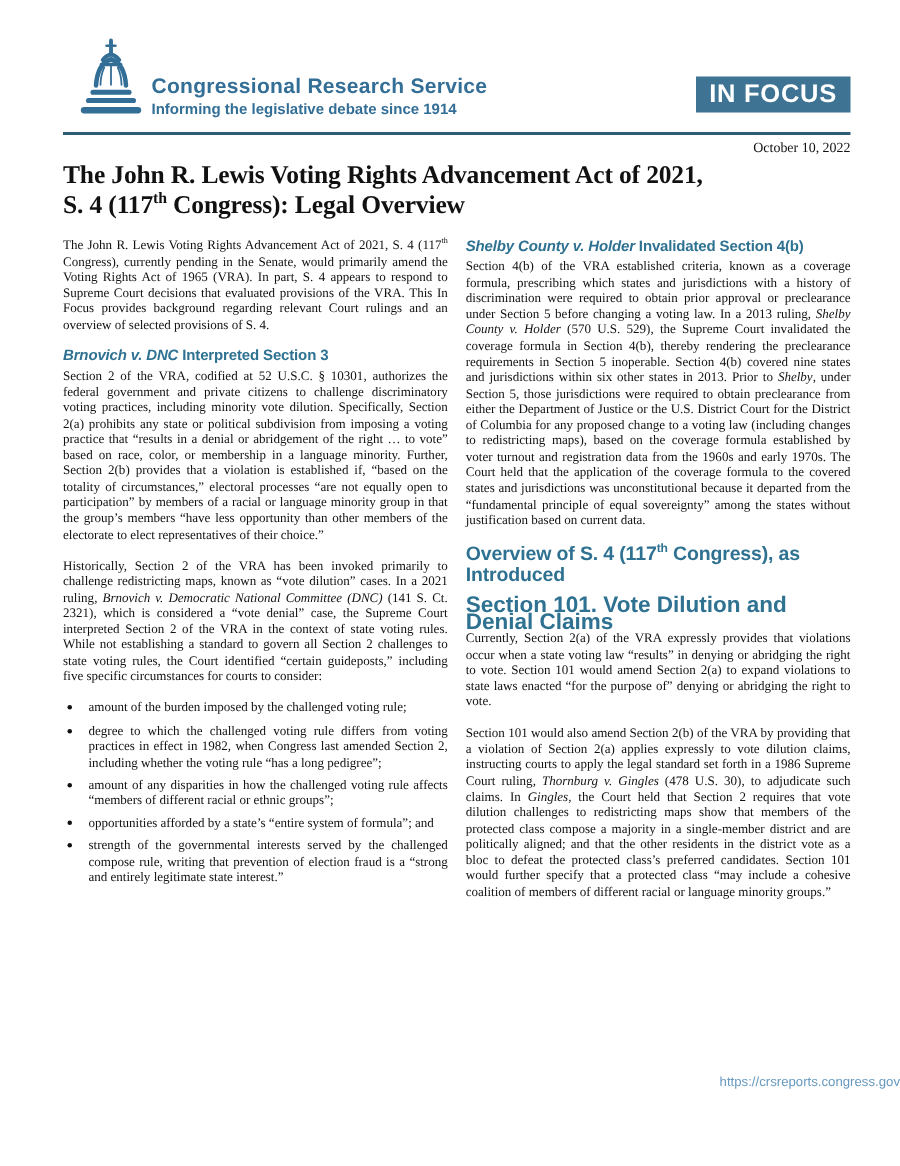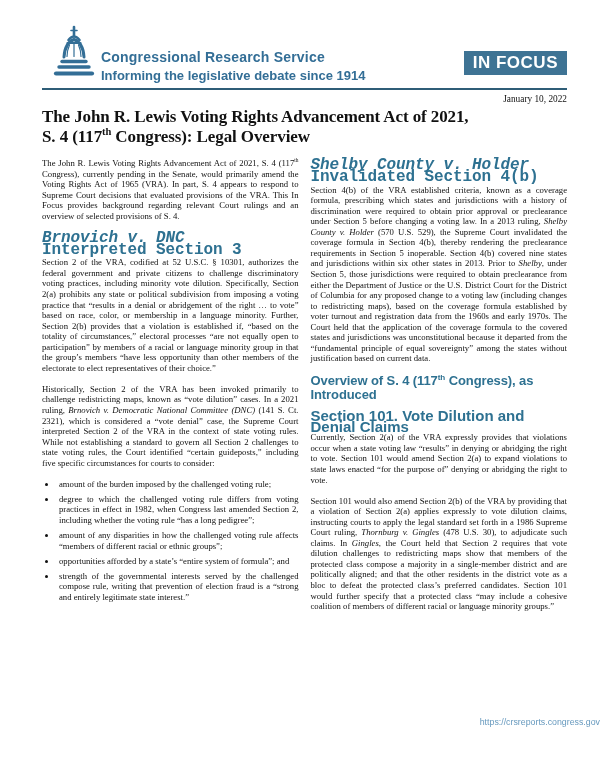--- a/index.html
+++ b/index.html
@@ -14,36 +14,36 @@
   body{width:600px;height:777px;overflow:hidden;position:relative;
        font-family:"Liberation Serif",serif;color:var(--text);}
   .page{position:absolute;inset:0;}
 
   
   .logo{position:absolute;left:52px;top:24px;width:44px;height:58px;}
   .brandblock{position:absolute;left:101px;top:49px;}
   .brand{font-family:"Liberation Sans",sans-serif;font-weight:bold;
          font-size:14px;color:var(--logo);letter-spacing:.2px;white-space:nowrap;}
   .tagline{font-family:"Liberation Sans",sans-serif;font-weight:bold;
-           font-size:13px;color:var(--logo);margin-top:3px;white-space:nowrap;}
+           font-size:10px;color:var(--logo);margin-top:3px;white-space:nowrap;}
   .badge{position:absolute;right:33px;top:51px;background:var(--badge);color:#fff;
          font-family:Liberation Sans, sans-serif;font-weight:bold;font-size:17px;
          padding:3px 9px 4px;letter-spacing:.5px;line-height:1;}
   .rule{position:absolute;left:42px;right:33px;top:88px;border-top:2px solid var(--rule);}
 
   .date{position:absolute;right:33px;top:94px;font-size:9.3px;}
   .title{position:absolute;left:42px;top:107px;font-size:17px;font-weight:bold;
          line-height:19.5px;letter-spacing:-.1px;}
 
   
   .cols{position:absolute;left:42px;right:33px;top:158px;display:flex;gap:12px;}
   .col{flex:1;min-width:0;font-size:8.7px;line-height:10.55px;}
   .col p{margin:0 0 10.5px;text-align:justify;}
-  .col .h2{font-family:Liberation Mono, monospace;color:var(--heading);font-weight:bold;
-           font-size:16px;line-height:12.3px;margin:1px 0 1px;letter-spacing:-.1px;}
+  .col .h2{font-family:Liberation Sans, sans-serif;color:var(--heading);font-weight:bold;
+           font-size:10px;line-height:12.3px;margin:1px 0 1px;letter-spacing:-.1px;}
   .col .h1{font-family:"Liberation Sans",sans-serif;color:var(--heading);font-weight:bold;
            font-size:13px;line-height:14px;margin:2px 0 9px;letter-spacing:-.1px;}
   .col .h3{font-family:"Liberation Sans",sans-serif;color:var(--heading);font-weight:bold;
            font-size:15px;line-height:10.5px;margin:0;}
   .col ul{margin:0 0 10px;padding-left:15px;list-style:disc outside;}
   .col li{margin:0 0 4.5px;padding-left:2px;text-align:justify;}
   .it{font-style:italic;}
   sup{font-size:.62em;line-height:0;vertical-align:super;}
 
   .footer{position:absolute;left:0;right:0;top:711px;text-align:right;}
@@ -72,21 +72,21 @@
       </g>
     </svg>
   </div>
   <div class="brandblock">
     <div class="brand">Congressional Research Service</div>
     <div class="tagline">Informing the legislative debate since 1914</div>
   </div>
   <div class="badge">IN FOCUS</div>
   <div class="rule"></div>
 
-  <div class="date">January 10, 2022</div>
+  <div class="date">October 10, 2022</div>
   <div class="title">
     <span>The John R. Lewis Voting Rights Advancement Act of 2021,</span><br>
     <span><span>S. 4 (117</span><sup>th</sup><span> Congress): Legal Overview</span></span>
   </div>
 
   <div class="cols">
     <div class="col">
         <p class="p"><span>The John R. Lewis Voting Rights Advancement Act of 2021, S. 4 (117</span><sup>th</sup><span> Congress), currently pending in the Senate, would primarily amend the Voting Rights Act of 1965 (VRA). In part, S. 4 appears to respond to Supreme Court decisions that evaluated provisions of the VRA. This In Focus provides background regarding relevant Court rulings and an overview of selected provisions of S. 4.</span></p>
         <div class="h2"><span class="it">Brnovich v. DNC</span><span> Interpreted Section 3</span></div>
         <p class="p"><span>Section 2 of the VRA, codified at 52 U.S.C. § 10301, authorizes the federal government and private citizens to challenge discriminatory voting practices, including minority vote dilution. Specifically, Section 2(a) prohibits any state or political subdivision from imposing a voting practice that “results in a denial or abridgement of the right … to vote” based on race, color, or membership in a language minority. Further, Section 2(b) provides that a violation is established if, “based on the totality of circumstances,” electoral processes “are not equally open to participation” by members of a racial or language minority group in that the group’s members “have less opportunity than other members of the electorate to elect representatives of their choice.”</span></p>

